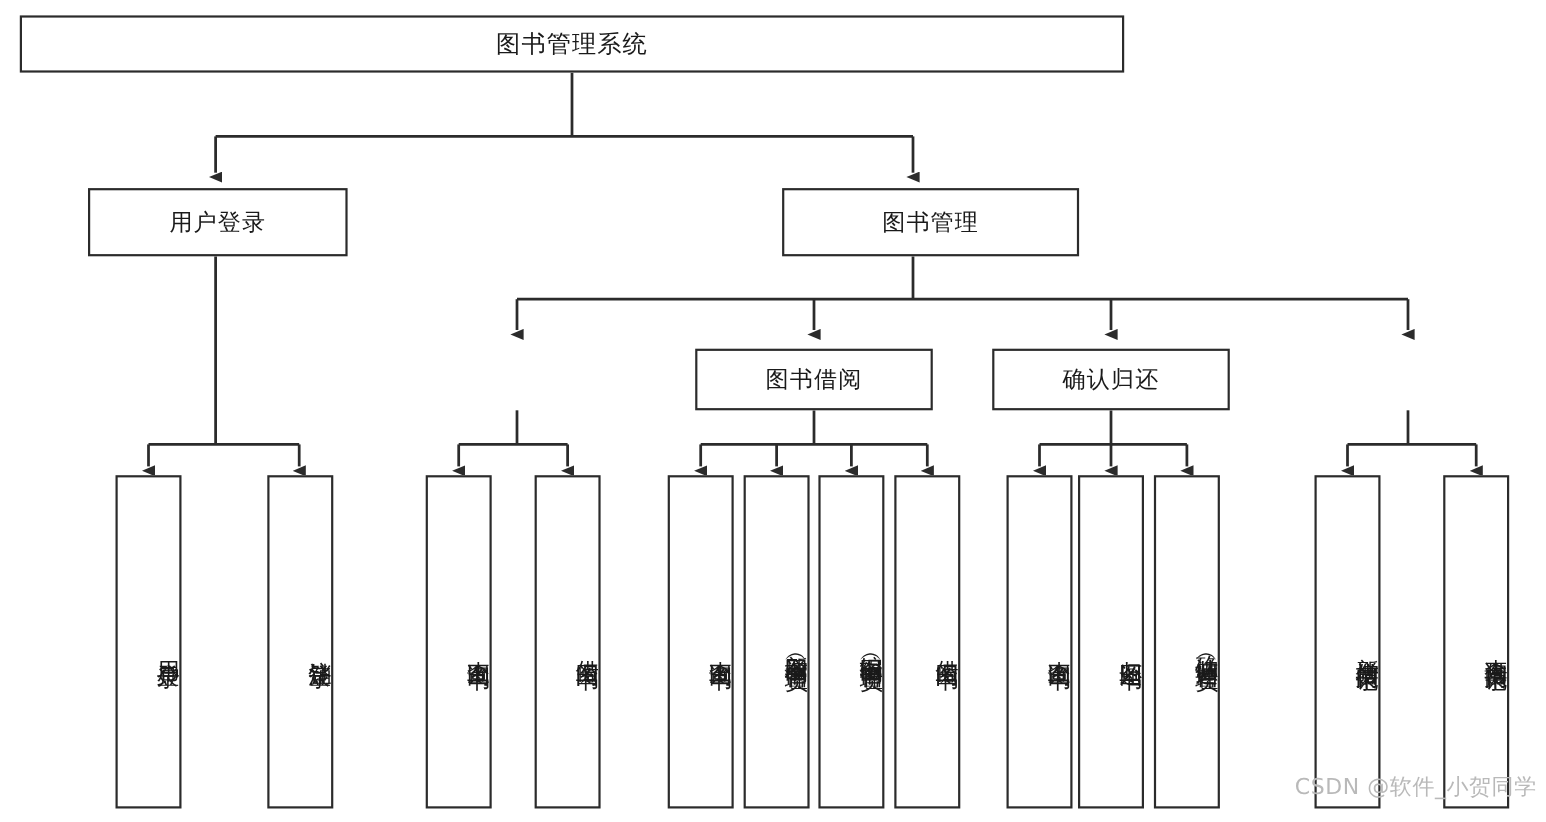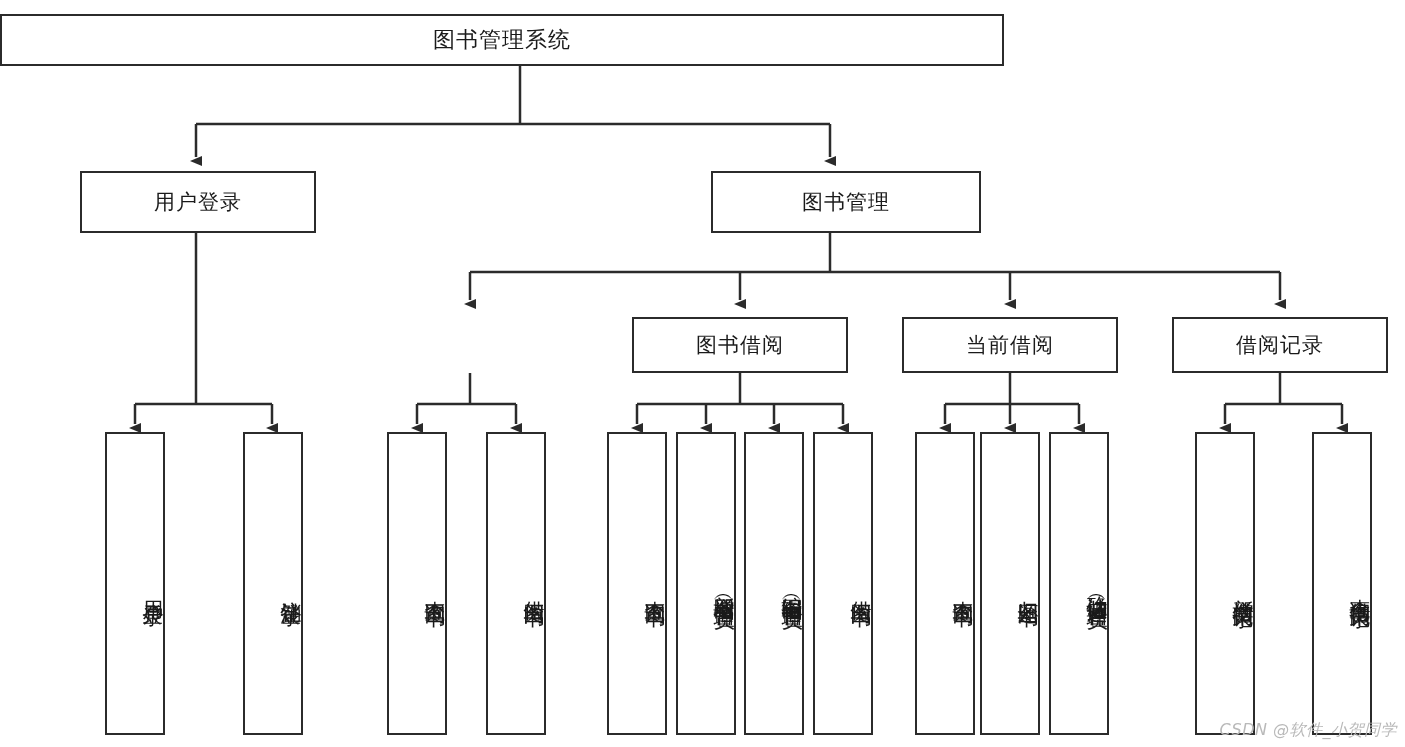--- a/index.html
+++ b/index.html
@@ -51,26 +51,25 @@
     text-orientation: upright;
     line-height: 1.04;
     white-space: nowrap;
   }
   #root-node {
     font-size: 22px;
   }
   #watermark {
     position: absolute;
     right: 8px;
-    bottom: 6px;
-    font-size: 16px;
+    bottom: 18px;
+    font-size: 20px;
     color: #b9b9b9;
     letter-spacing: 0.5px;
     white-space: nowrap;
-    font-style: italic;
   }
 </style>
 </head>
 <body>
 
 <div id="canvas">
 
   <svg class="connectors" viewBox="0 0 1405 747">
     <defs>
       <marker id="arrow" markerWidth="10" markerHeight="12" refX="1" refY="6" orient="auto" markerUnits="userSpaceOnUse">
@@ -114,39 +113,36 @@
       <path d="M1010,404 L1010,424" marker-end="url(#arrow)"></path>
       <path d="M1079,404 L1079,424" marker-end="url(#arrow)"></path>
 
       <path d="M1280,373 L1280,404"></path>
       <path d="M1225,404 L1342,404"></path>
       <path d="M1225,404 L1225,424" marker-end="url(#arrow)"></path>
       <path d="M1342,404 L1342,424" marker-end="url(#arrow)"></path>
     </g>
   </svg>
 
-  <div class="node horiz" id="root-node" style="left:0; top:14px; width:1004px; height:52px;">
+  <div class="node horiz" id="root-node" style="left:18px; top:14px; width:1004px; height:52px;">
     <span>图书管理系统</span>
   </div>
 
   <div class="node horiz" style="left:80px; top:171px; width:236px; height:62px;">
     <span>用户登录</span>
   </div>
   <div class="node horiz" style="left:711px; top:171px; width:270px; height:62px;">
     <span>图书管理</span>
   </div>
 
   <div class="node horiz" style="left:632px; top:317px; width:216px; height:56px;">
     <span>图书借阅</span>
   </div>
   <div class="node horiz" style="left:902px; top:317px; width:216px; height:56px;">
-    <span>当前借阅</span>
-  </div>
-  <div class="node horiz" style="left:1172px; top:317px; width:216px; height:56px;">
-    <span>借阅记录</span>
+    <span>确认归还</span>
   </div>
 
   <div class="node vert" style="left:105px; top:432px; width:60px; height:303px;">
     <span class="vlabel">用户登录</span>
   </div>
   <div class="node vert" style="left:243px; top:432px; width:60px; height:303px;">
     <span class="vlabel">注销登录</span>
   </div>
 
   <div class="node vert" style="left:387px; top:432px; width:60px; height:303px;">

